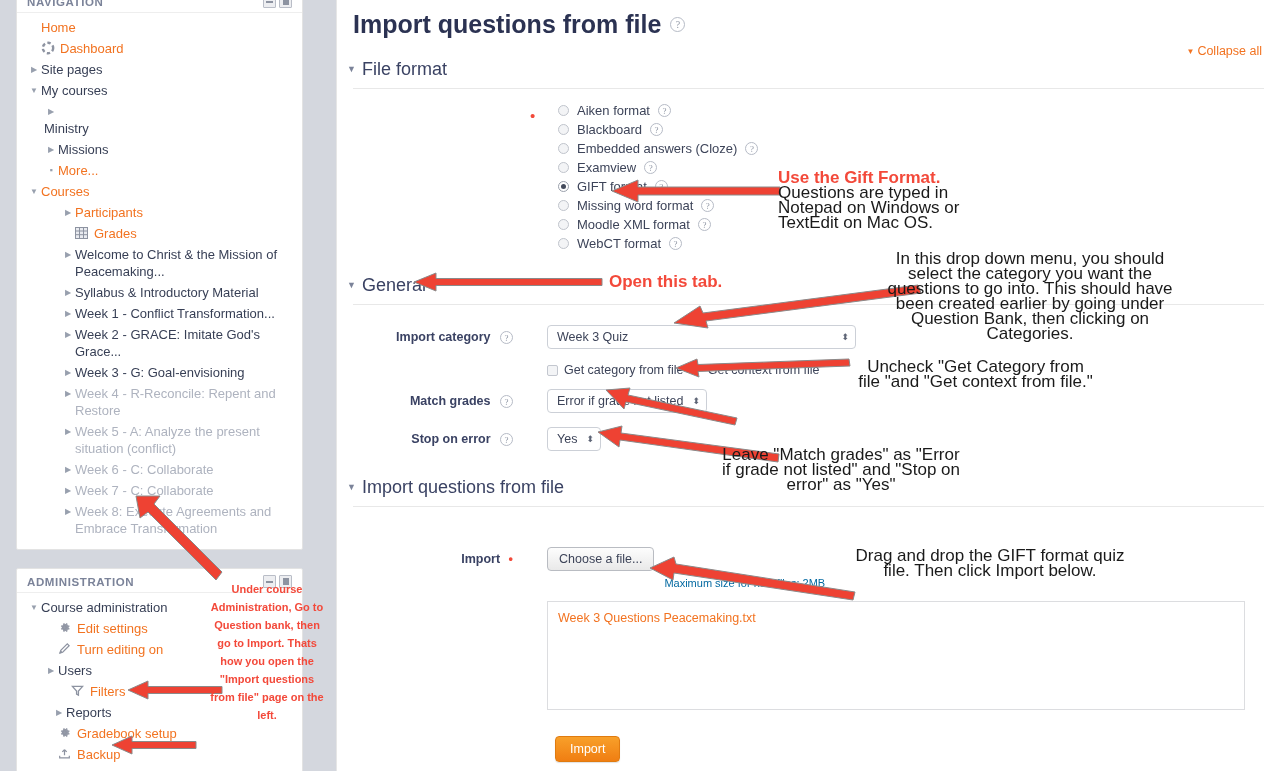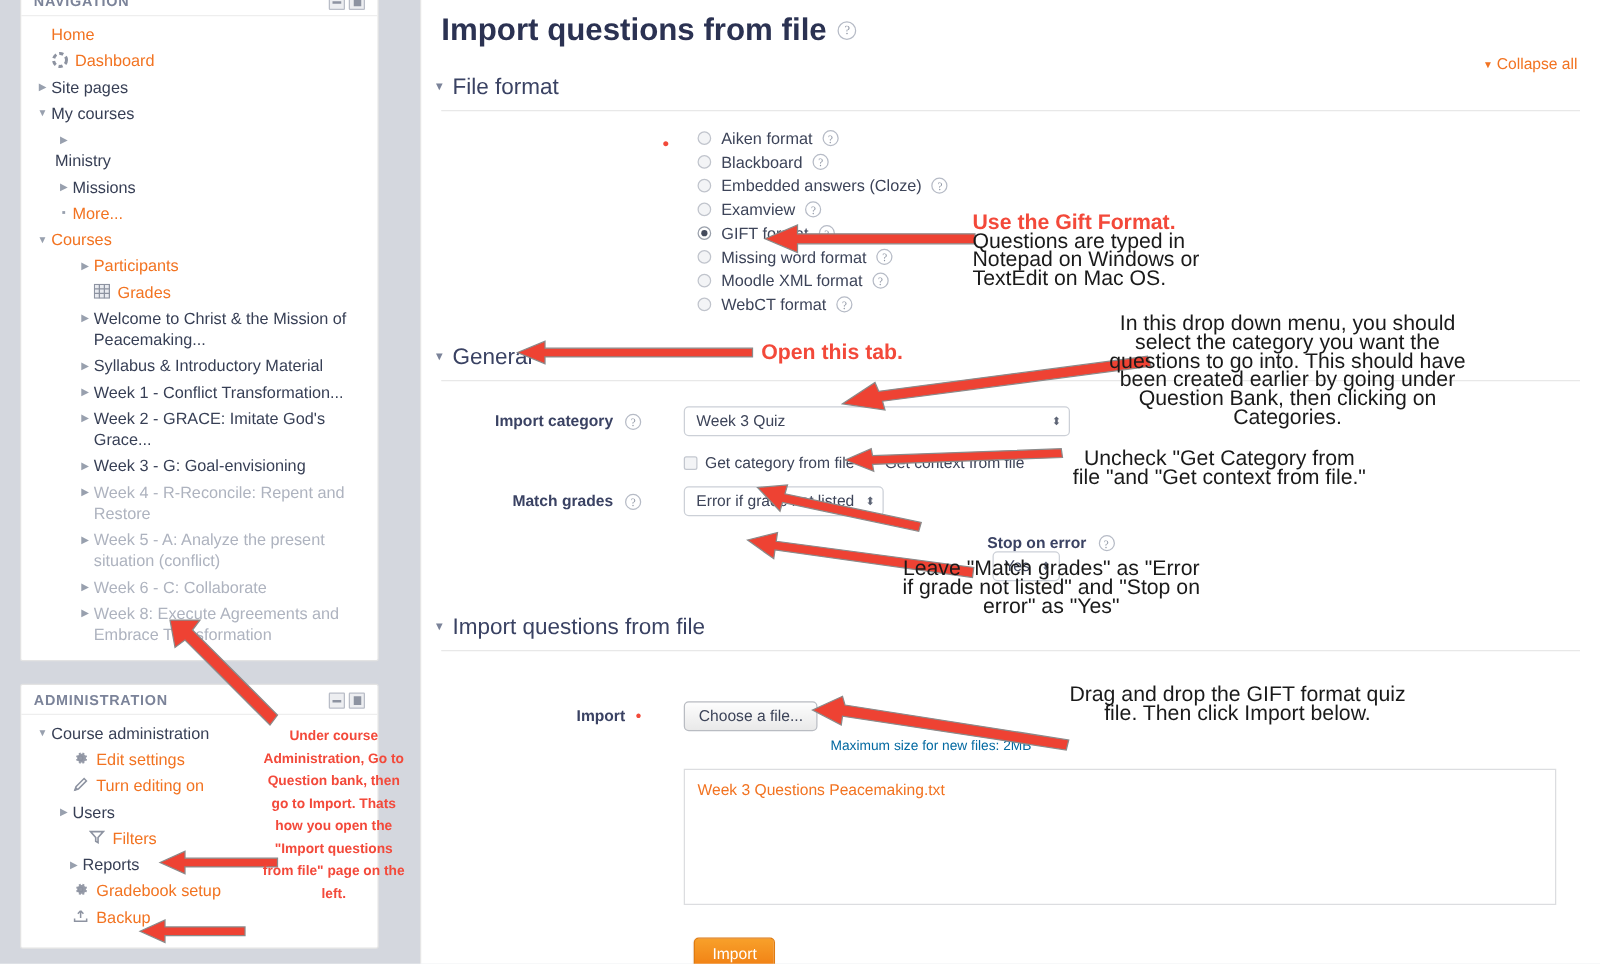--- a/index.html
+++ b/index.html
@@ -289,20 +289,26 @@
         </li>
         <li>
           <div class="nav-item" style="padding-left: 44px;">
             <span class="tw closed"></span>
             <span class="lbl muted">Week 6 - C: Collaborate</span>
           </div>
         </li>
         <li>
           <div class="nav-item" style="padding-left: 44px;">
             <span class="tw closed"></span>
+            <span class="lbl muted">Week 7 - C: Collaborate</span>
+          </div>
+        </li>
+        <li>
+          <div class="nav-item" style="padding-left: 44px;">
+            <span class="tw closed"></span>
             <span class="lbl muted">Week 8: Execute Agreements and Embrace Transformation</span>
           </div>
         </li>
       </ul>
   </div>
 
   <div class="block">
     <div class="block-head">
       <span class="block-title">ADMINISTRATION</span>
       <span class="blk-icons">
@@ -487,21 +493,21 @@
     </div>
     <div class="form-field">
       <span class="sel-wrap">
         <select class="sel">
           <option>Error if grade not listed</option>
         </select>
       </span>
     </div>
   </div>
 
-  <div class="form-row" style="margin-top:14px;flex-direction:column;">
+  <div class="form-row" style="margin-top:14px;">
     <div class="form-label">
       <span>Stop on error</span>
       <span class="help">?</span>
     </div>
     <div class="form-field">
       <span class="sel-wrap">
         <select class="sel">
           <option>Yes</option>
         </select>
       </span>

